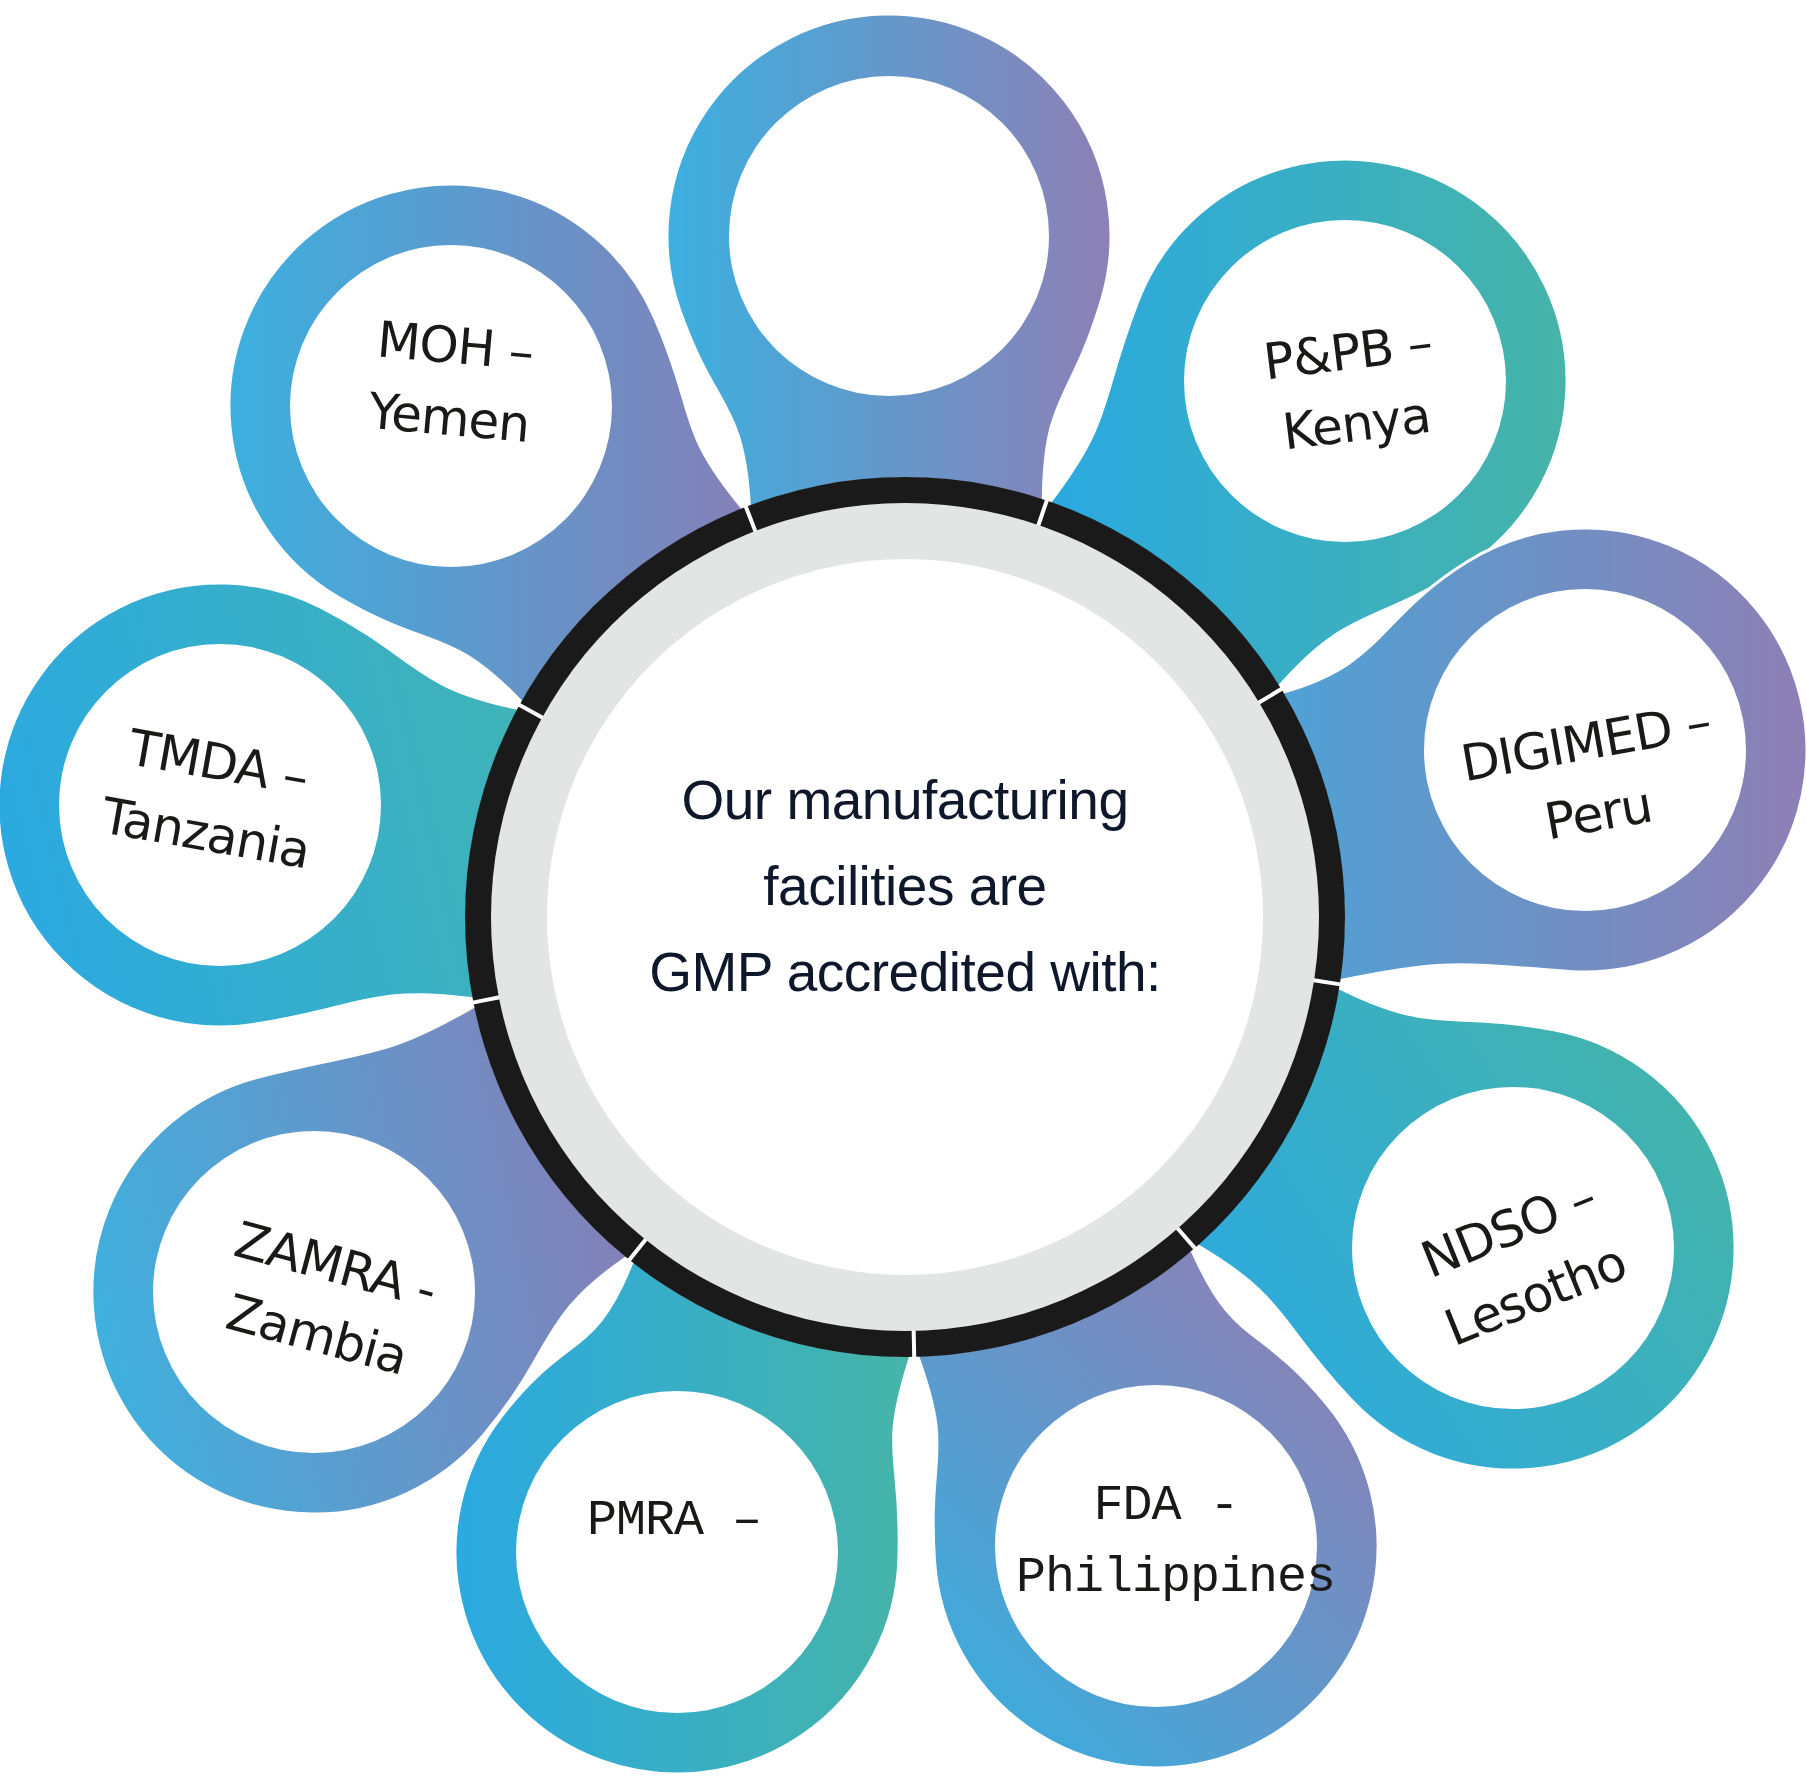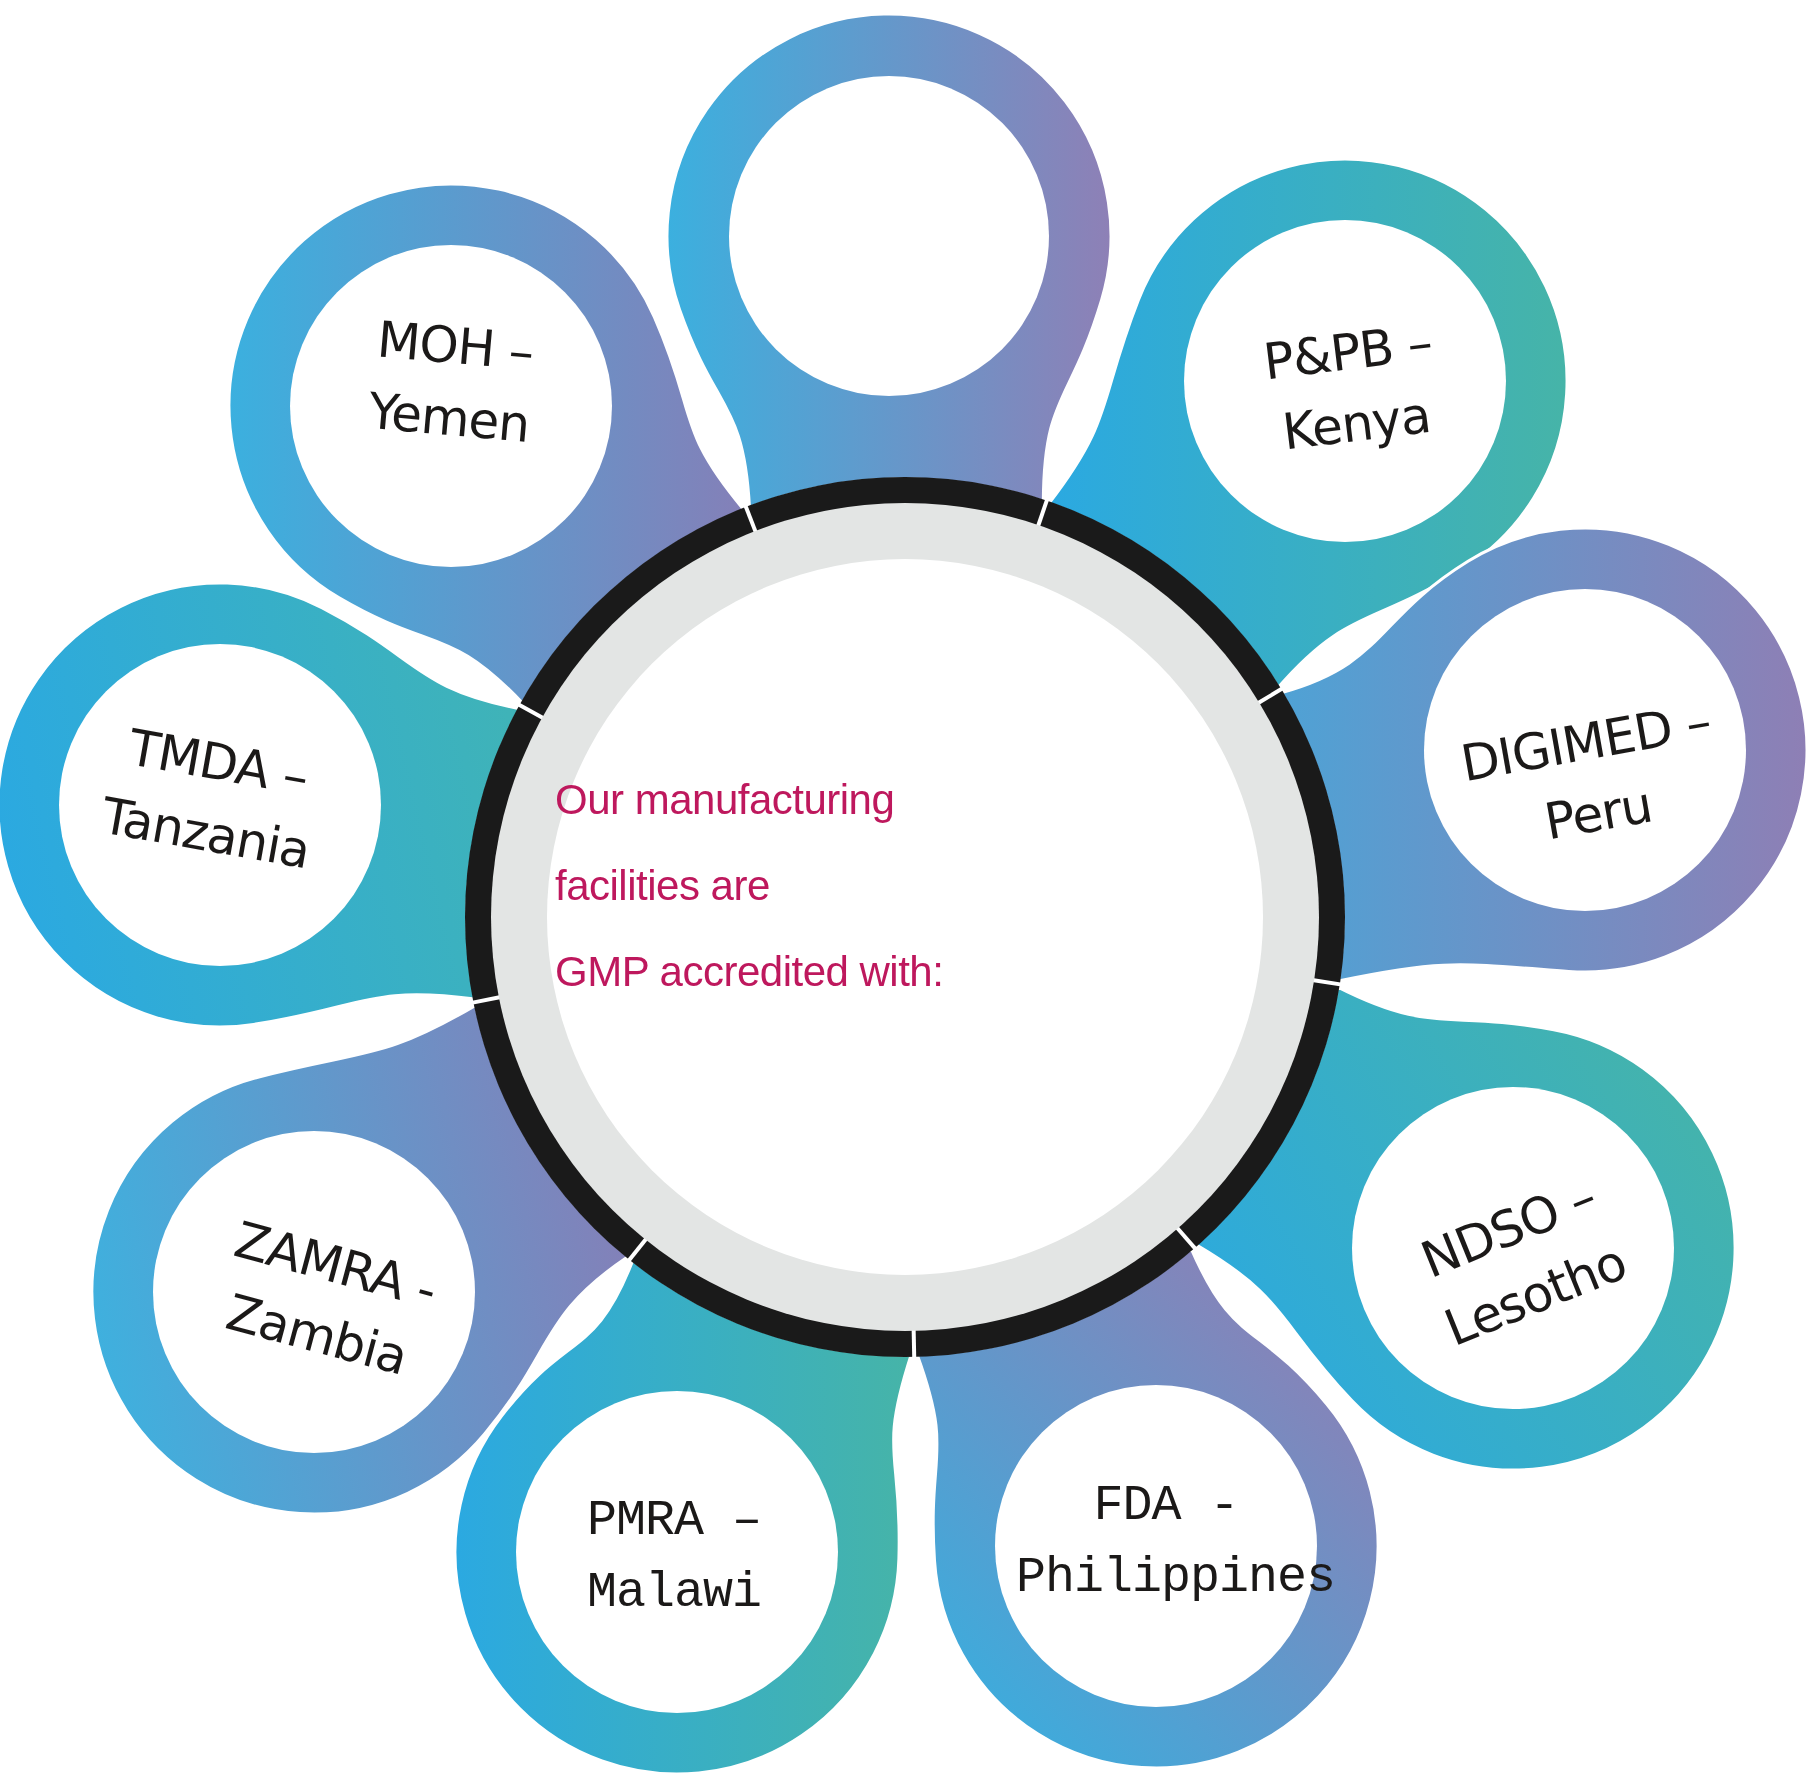--- a/index.html
+++ b/index.html
@@ -3,25 +3,25 @@
 <meta charset="utf-8">
 <style>
   html, body { margin: 0; padding: 0; background: #ffffff; }
   body { width: 1807px; height: 1788px; position: relative; overflow: hidden; }
   #diagram { position: absolute; left: 0; top: 0; width: 1807px; height: 1788px; }
   .center-text {
     position: absolute;
     left: 905px; top: 917px;
     transform: translate(-50%, -62%);
     width: 700px;
-    text-align: left;
+    text-align: center;
     font-family: "Liberation Sans", sans-serif;
-    font-size: 42px;
+    font-size: 55px;
     line-height: 86px;
-    color: #be185d;
+    color: #0f172a;
     letter-spacing: -0.5px;
   }
   .center-text span { display: block; white-space: nowrap; }
   .petal-label {
     position: absolute;
     width: 300px;
     text-align: center;
     font-family: "DejaVu Sans", sans-serif;
     font-size: 50px;
     line-height: 72px;
@@ -129,21 +129,20 @@
 <div class="petal-label" style="left: 1372px; top: 1190px; transform: rotate(-22deg); transform-origin: 150px 72px; color: rgb(27, 25, 24);">
   <span>NDSO –</span>
   <span>Lesotho</span>
 </div>
 <div class="petal-label" style="left: 1016px; top: 1470px; transform: rotate(0deg); transform-origin: 150px 72px; color: rgb(27, 25, 24); font-family: Liberation Mono, monospace;">
   <span>FDA -</span>
   <span>Philippines</span>
 </div>
 <div class="petal-label" style="left: 524px; top: 1485px; transform: rotate(0deg); transform-origin: 150px 72px; color: rgb(27, 25, 24); font-family: Liberation Mono, monospace;">
   <span>PMRA –</span>
-  <span>Malawi</span>
 </div>
 <div class="petal-label" style="left: 176px; top: 1228px; transform: rotate(15deg); transform-origin: 150px 72px; color: rgb(27, 25, 24);">
   <span>ZAMRA -</span>
   <span>Zambia</span>
 </div>
 <div class="petal-label" style="left: 62px; top: 726px; transform: rotate(10deg); transform-origin: 150px 72px; color: rgb(27, 25, 24);">
   <span>TMDA –</span>
   <span>Tanzania</span>
 </div>
 <div class="petal-label" style="left: 302px; top: 310px; transform: rotate(5deg); transform-origin: 150px 72px; color: rgb(27, 25, 24);">

